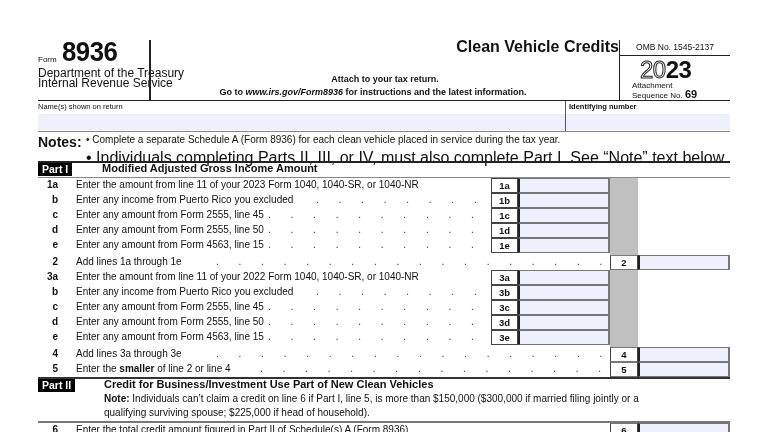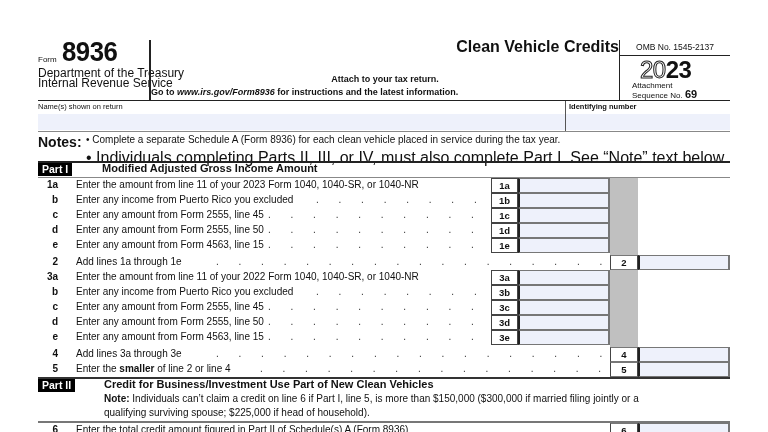--- a/index.html
+++ b/index.html
@@ -9,21 +9,21 @@
   .abs { position: absolute; }
 
   
   .form-word { left: 38px; top: 55px; font-size: 8px; }
   .form-num { left: 62px; top: 36px; font-size: 28px; font-weight: bold; letter-spacing: -0.5px; transform: scaleX(0.92); transform-origin: left; }
   .dept { left: 38px; top: 68px; font-size: 12px; line-height: 10px; }
   .vline-left { left: 149px; top: 40px; width: 2px; height: 60px; background: #222; }
   .vline-right { left: 619px; top: 40px; width: 1px; height: 60px; background: #222; }
   .title { left: 151px; top: 38px; width: 468px; text-align: right; font-size: 16px; font-weight: bold; }
   .attach { left: 151px; top: 74px; width: 468px; text-align: center; font-size: 9px; font-weight: bold; }
-  .goto { left: 151px; top: 87px; width: 468px; font-size: 9px; font-weight: bold; }
+  .goto { left: 139px; top: 87px; width: 468px; text-align: center; font-size: 9px; font-weight: bold; }
   .goto i { font-style: italic; }
   .omb { left: 620px; top: 42px; width: 110px; text-align: center; font-size: 8.5px; }
   .omb-line { left: 620px; top: 55px; width: 110px; height: 1px; background: #222; }
   .year { left: 640px; top: 56px; font-size: 24px; font-weight: bold; letter-spacing: -0.5px; }
   .year .outline { color: #fff; -webkit-text-stroke: 1px #222; font-weight: normal; }
   .attach-seq { left: 632px; top: 82px; font-size: 8px; line-height: 8px; }
   .attach-seq b { font-size: 11px; }
   .header-bottom { left: 38px; top: 100px; width: 692px; height: 1px; background: #222; }
 
   

